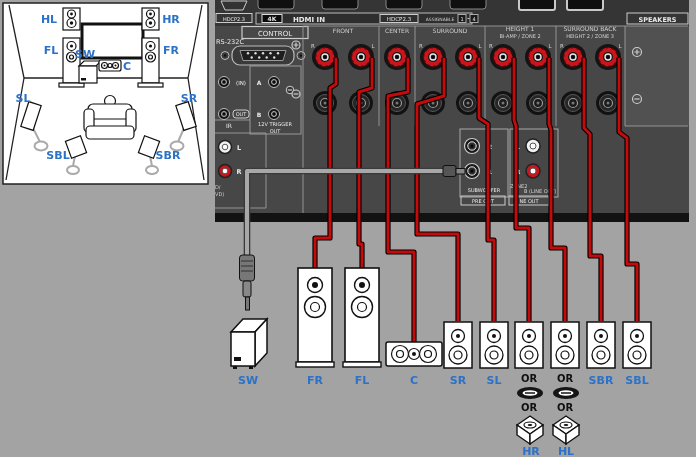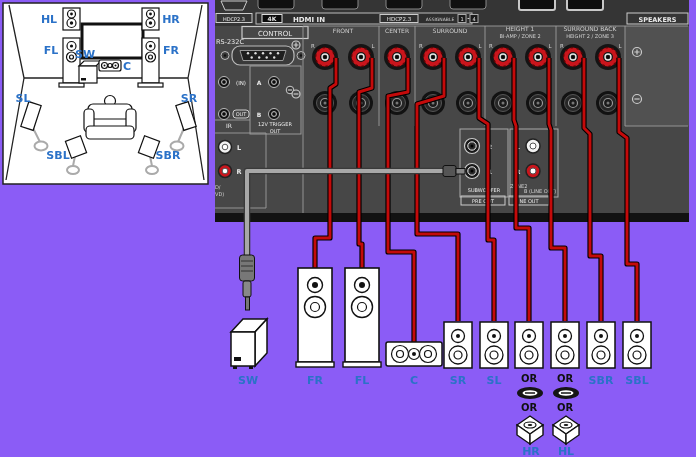--- a/index.html
+++ b/index.html
@@ -1,16 +1,16 @@
 <!DOCTYPE html>
 <html><head>
 <meta charset="utf-8">
 <style>
   html,body{margin:0;padding:0;background:#fff}
-  .stage{position:relative;width:696px;height:457px;background:#8b5cf6;overflow:hidden}
+  .stage{position:relative;width:696px;height:457px;background:#a3a3a3;overflow:hidden}
   svg{display:block}
   text{font-family:"DejaVu Sans",sans-serif}
   .blab{font-size:11px;font-weight:bold;fill:#2b72c8;text-anchor:middle}
   .klab{font-size:10px;font-weight:bold;fill:#101010;text-anchor:middle}
   .pw{fill:#e9e9e9;text-anchor:middle}
   .pg{fill:#cfcfcf;text-anchor:middle}
   .f45{font-size:4.5px}.f5{font-size:5px}.f55{font-size:5.5px}.f6{font-size:6px}.f65{font-size:6.5px}.f7{font-size:7px}
   .b{font-weight:bold}
   .tas{text-anchor:start}
   .ln9{stroke:#9c9c9c;stroke-width:.9;fill:none}

